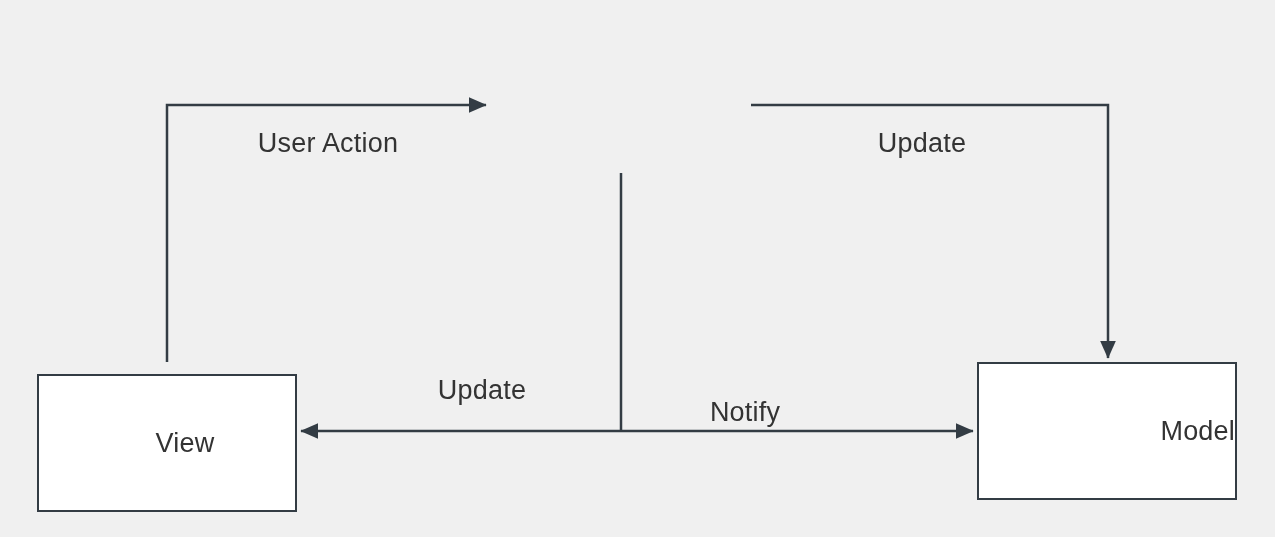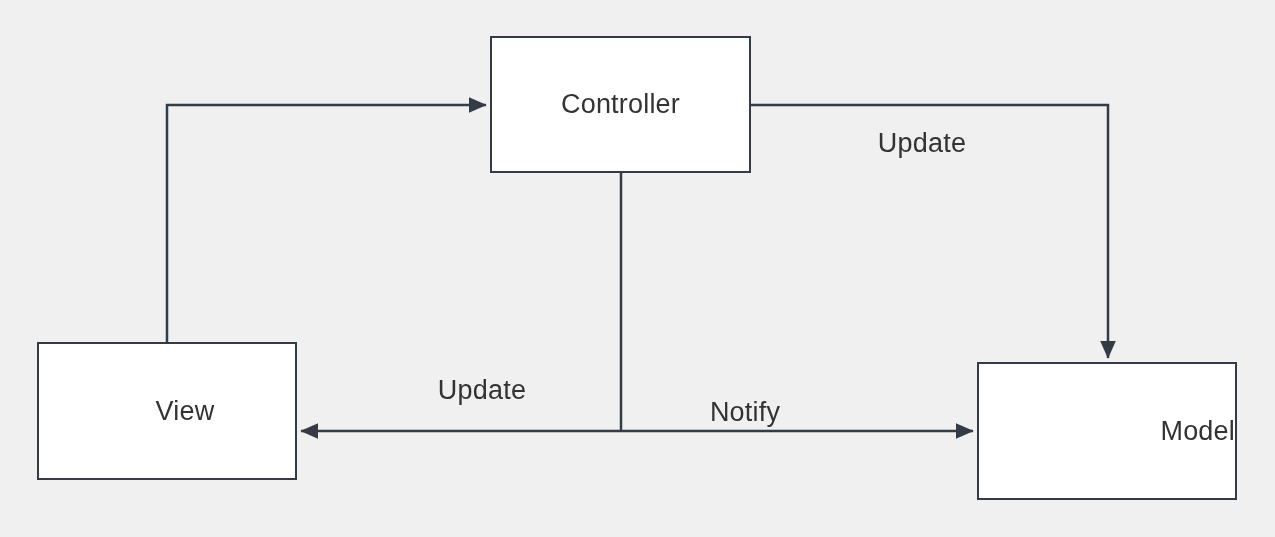--- a/index.html
+++ b/index.html
@@ -45,21 +45,21 @@
     position: absolute;
     font-size: 27px;
     color: #333333;
     line-height: 1;
     letter-spacing: 0.2px;
     white-space: nowrap;
     transform: translate(-50%, -50%);
     background: transparent;
   }
   #node-controller { left: 490px; top: 36px; width: 261px; height: 137px; }
-  #node-view       { left: 37px;  top: 342px; width: 260px; height: 138px; padding-left: 36px; }
+  #node-view       { left: 37px;  top: 374px; width: 260px; height: 138px; padding-left: 36px; }
   #node-model      { left: 977px; top: 362px; width: 260px; height: 138px; justify-content: flex-end; }
 
   #label-user-action { left: 328px; top: 143px; }
   #label-update-right{ left: 922px; top: 143px; }
   #label-update-left { left: 482px; top: 390px; }
   #label-notify      { left: 745px; top: 412px; }
 </style>
 </head>
 <body>
 
@@ -76,32 +76,30 @@
 
     <path d="M 751 105 L 1108 105 L 1108 358" fill="none" stroke="#333c44" stroke-width="2.5" marker-end="url(#arrow-end)"></path>
 
     <path d="M 621 173 L 621 431" fill="none" stroke="#333c44" stroke-width="2.5"></path>
 
     <path d="M 621 431 L 301 431" fill="none" stroke="#333c44" stroke-width="2.5" marker-end="url(#arrow-end)"></path>
 
     <path d="M 621 431 L 973 431" fill="none" stroke="#333c44" stroke-width="2.5" marker-end="url(#arrow-end)"></path>
   </svg>
 
-  <div class="node" id="node-controller">
-    <span class="node-label">Controller</span>
-  </div>
 
   <div class="node" id="node-view">
     <span class="node-label">View</span>
   </div>
 
   <div class="node" id="node-model">
     <span class="node-label">Model</span>
   </div>
 
+  <span class="edge-label" id="label-user-action">User Action</span>
 
   <span class="edge-label" id="label-update-right">Update</span>
 
   <span class="edge-label" id="label-update-left">Update</span>
 
   <span class="edge-label" id="label-notify">Notify</span>
 
 </div>
 
 </body></html>

